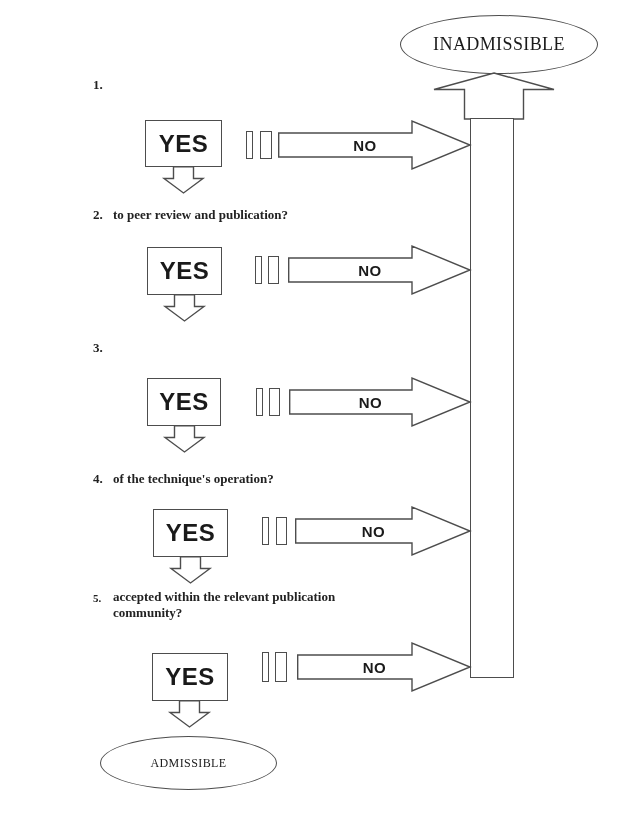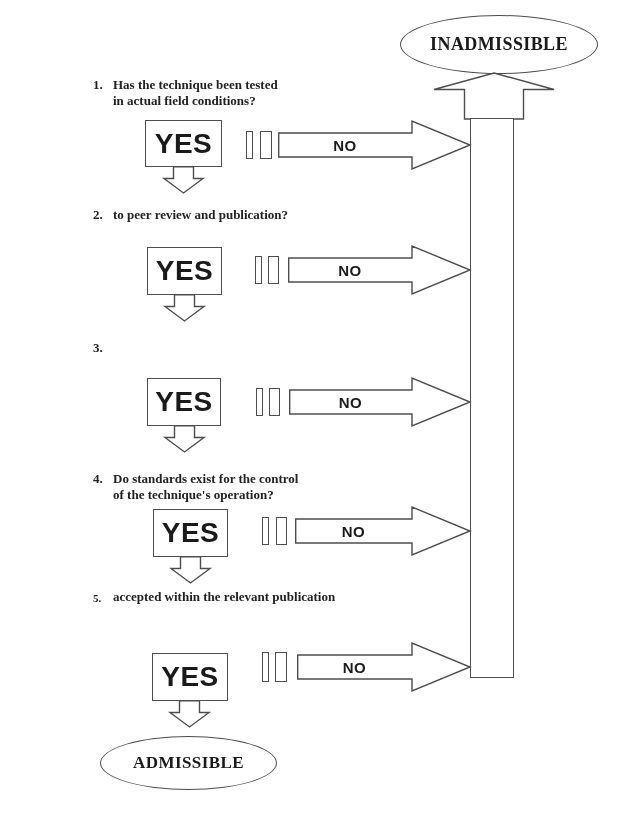--- a/index.html
+++ b/index.html
@@ -3,38 +3,38 @@
 <meta charset="utf-8">
 <style>
   html,body { margin:0; padding:0; background:#ffffff; }
   .canvas {
     position:relative; width:638px; height:826px; background:#ffffff;
     font-family:"Liberation Serif", serif; color:#1a1a1a; overflow:hidden;
   }
   .oval {
     position:absolute; border:1.5px solid #4d4d4d; border-radius:50%;
     display:flex; align-items:center; justify-content:center;
-    font-weight:bold; font-size:18px; letter-spacing:0.4px; color:#1a1a1a;
+    font-weight:normal; font-size:18px; letter-spacing:0.4px; color:#1a1a1a;
     background:#ffffff; box-sizing:border-box;
   }
   .question { position:absolute; font-size:13px; font-weight:600; line-height:15.5px; white-space:nowrap; color:#222222; }
   .q-num { position:absolute; left:0; top:0; }
   .q-lines { margin-left:20px; }
   .row5-num { font-size:11px; top:2px; }
   .yes-box {
     position:absolute; border:1.4px solid #4d4d4d; background:#ffffff; box-sizing:border-box;
     display:flex; align-items:center; justify-content:center;
-    font-family:"Liberation Sans", sans-serif; font-weight:bold; font-size:28px;
+    font-family:"Liberation Sans", sans-serif; font-weight:bold; font-size:24px;
     letter-spacing:0.5px; color:#1a1a1a;
   }
   .seg { position:absolute; border:1.4px solid #4d4d4d; background:#ffffff; box-sizing:border-box; }
   .no-label {
     position:absolute; display:flex; align-items:center; justify-content:center;
     font-family:"Liberation Sans", sans-serif; font-weight:bold; font-size:15px;
-    letter-spacing:0.5px; color:#1a1a1a;
+    letter-spacing:0.5px; color:#1a1a1a;padding-left:20px;
   }
   .shape { position:absolute; overflow:visible; }
   .shape polygon { fill:#ffffff; stroke:#4d4d4d; stroke-width:1.4; stroke-linejoin:miter; }
   .channel { position:absolute; border:1.4px solid #4d4d4d; background:#ffffff; box-sizing:border-box; }
 </style>
 </head>
 <body>
 
 <div class="canvas">
 
@@ -43,25 +43,20 @@
   </div>
 
   <svg class="shape" style="left:430px; top:70px;" width="128" height="50">
     <polygon points="64,3 124,19.5 93.5,19.5 93.5,49 34.5,49 34.5,19.5 4,19.5"></polygon>
   </svg>
 
   <div class="channel" style="left:470px; top:118px; width:44px; height:560px;"></div>
 
   <div class="question" style="left:93px; top:77px;">
     <span class="q-num">1.</span>
-    <div class="q-lines">
-      <div>Has the technique been tested</div>
-      <div>in actual field conditions?</div>
-      <div></div>
-    </div>
   </div>
   <div class="yes-box" style="left:145px; top:120px; width:77px; height:47px;">
     <span>YES</span>
   </div>
   <svg class="shape" style="left:163px; top:166px;" width="41" height="28">
     <polygon points="10.5,0.7 10.5,12.5 1,12.5 20.5,27 40,12.5 30.5,12.5 30.5,0.7"></polygon>
   </svg>
   <div class="seg" style="left:246px; top:131px; width:7px; height:28px;"></div>
   <div class="seg" style="left:260px; top:131px; width:12px; height:28px;"></div>
   <svg class="shape" style="left:278px; top:120px;" width="193" height="50">
@@ -101,21 +96,20 @@
   <div class="seg" style="left:256px; top:388px; width:7px; height:28px;"></div>
   <div class="seg" style="left:269px; top:388px; width:11px; height:28px;"></div>
   <svg class="shape" style="left:289px; top:377px;" width="182" height="50">
     <polygon points="0.7,13 123,13 123,1 181,25 123,49 123,37 0.7,37"></polygon>
   </svg>
   <div class="no-label" style="left:289px; top:390px; width:123px; height:24px;">NO</div>
 
   <div class="question" style="left:93px; top:471px;">
     <span class="q-num">4.</span>
     <div class="q-lines">
-      <div>Do standards exist for the control</div>
       <div>of the technique's operation?</div>
       <div></div>
     </div>
   </div>
   <div class="yes-box" style="left:153px; top:509px; width:75px; height:48px;">
     <span>YES</span>
   </div>
   <svg class="shape" style="left:170px; top:556px;" width="41" height="28">
     <polygon points="10.5,0.7 10.5,12.5 1,12.5 20.5,27 40,12.5 30.5,12.5 30.5,0.7"></polygon>
   </svg>
@@ -123,32 +117,33 @@
   <div class="seg" style="left:276px; top:517px; width:11px; height:28px;"></div>
   <svg class="shape" style="left:295px; top:506px;" width="176" height="50">
     <polygon points="0.7,13 117,13 117,1 175,25 117,49 117,37 0.7,37"></polygon>
   </svg>
   <div class="no-label" style="left:295px; top:519px; width:117px; height:24px;">NO</div>
 
   <div class="question" style="left:93px; top:589px;">
     <span class="q-num row5-num">5.</span>
     <div class="q-lines">
       <div>accepted within the relevant publication</div>
+      <div>community?</div>
     </div>
   </div>
   <div class="yes-box" style="left:152px; top:653px; width:76px; height:48px;">
     <span>YES</span>
   </div>
   <svg class="shape" style="left:169px; top:700px;" width="41" height="28">
     <polygon points="10.5,0.7 10.5,12.5 1,12.5 20.5,27 40,12.5 30.5,12.5 30.5,0.7"></polygon>
   </svg>
   <div class="seg" style="left:262px; top:652px; width:7px; height:30px;"></div>
   <div class="seg" style="left:275px; top:652px; width:12px; height:30px;"></div>
   <svg class="shape" style="left:297px; top:642px;" width="174" height="50">
     <polygon points="0.7,13 115,13 115,1 173,25 115,49 115,37 0.7,37"></polygon>
   </svg>
   <div class="no-label" style="left:297px; top:655px; width:115px; height:24px;">NO</div>
 
-  <div class="oval" style="left:100px; top:736px; width:177px; height:54px; font-size:17px;">
+  <div class="oval" style="left:100px; top:736px; width:177px; height:54px; font-size:12px;">
     <span>ADMISSIBLE</span>
   </div>
 
 </div>
 
 </body></html>

